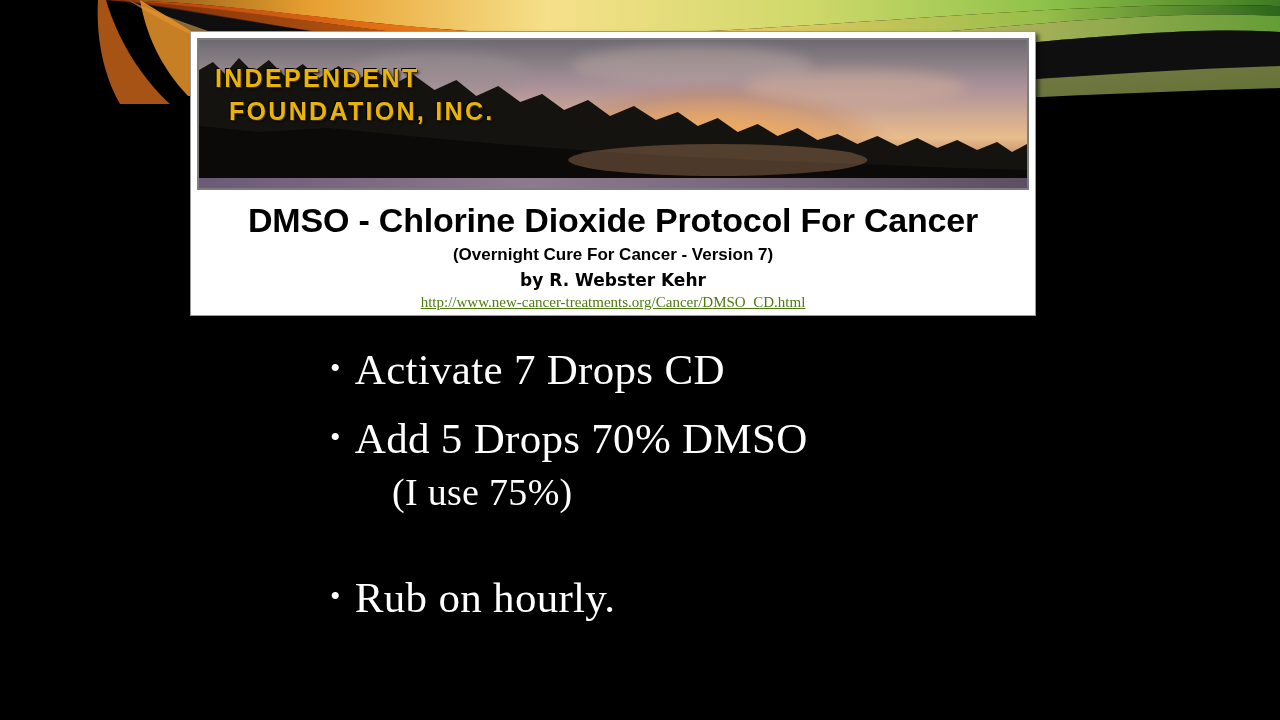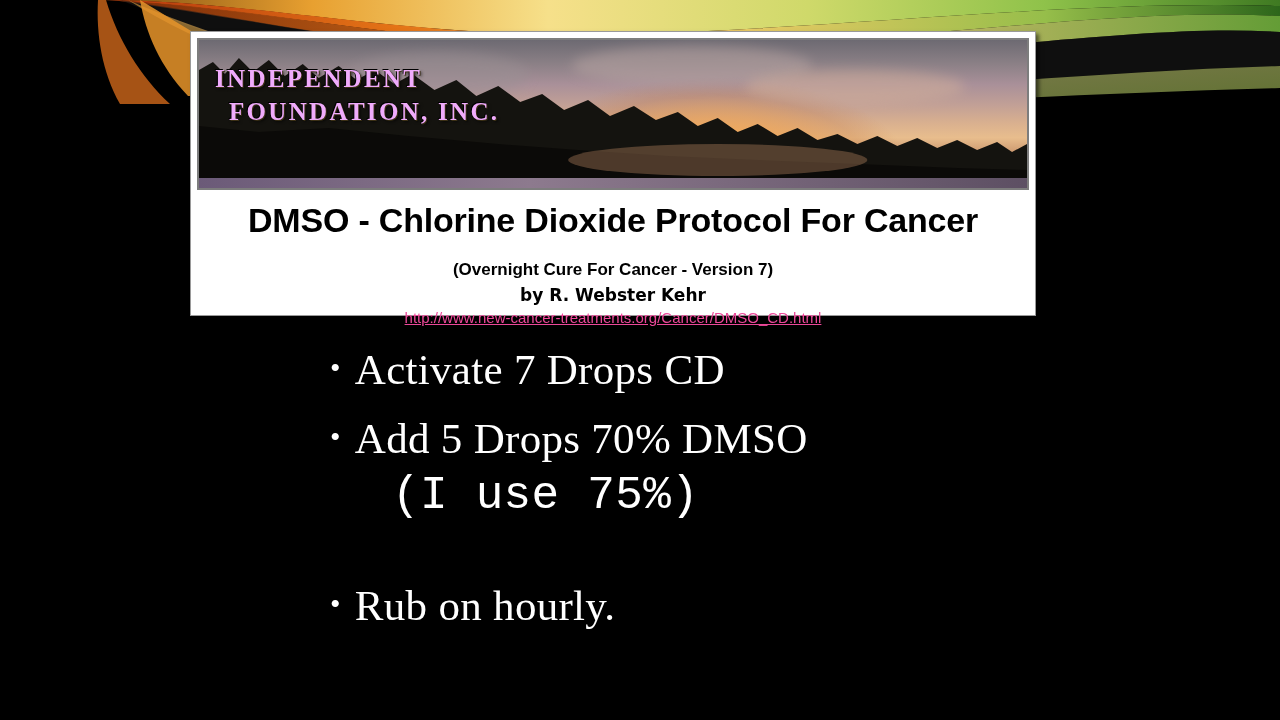--- a/index.html
+++ b/index.html
@@ -83,22 +83,22 @@
     left: 0;
     bottom: 0;
     width: 100%;
     height: 10px;
     background: linear-gradient(to right, #6b5a78, #8d7a8e 40%, #5d4f63 100%);
   }
   .banner-title {
     position: absolute;
     left: 16px;
     top: 22px;
-    color: #f0abfc;
-    font-family: Liberation Serif, serif;
+    color: #eab308;
+    font-family: Liberation Sans, sans-serif;
     font-size: 25px;
     font-weight: bold;
     letter-spacing: 2.3px;
     line-height: 1.33;
     text-shadow: 1px 1px 0 #3a2f14, -1px -1px 0 #000, 2px 2px 3px rgba(0,0,0,0.7);
   }
   .banner-title div:nth-child(2) { padding-left: 14px; }
   .banner-title div:nth-child(3) { padding-left: 30px; }
 
   .card-text {
@@ -106,36 +106,36 @@
     color: #000;
     font-family: "Liberation Sans", sans-serif;
   }
   .card-title {
     margin-top: 11px;
     font-size: 34px;
     font-weight: bold;
     letter-spacing: -0.2px;
   }
   .card-sub {
-    margin-top: 20px;
+    margin-top: 5px;
     font-size: 17px;
     font-weight: bold;
   }
   .card-author {
     margin-top: 5px;
     font-size: 17px;
     font-family: "DejaVu Sans", sans-serif;
     font-weight: bold;
   }
   .card-link {
     margin-top: 4px;
     font-size: 15px;
-    color: #ec4899;
+    color: #4d7c0f;
     text-decoration: underline;
-    font-family: Liberation Sans, sans-serif;
+    font-family: Liberation Serif, serif;
     cursor: pointer;
     text-align: center;
   }
 
   
   .body {
     position: absolute;
     left: 330px;
     top: 348px;
     width: 800px;
@@ -149,22 +149,22 @@
     line-height: 1.0;
     margin-bottom: 26px;
     letter-spacing: 0.3px;
   }
   .bullet .dot {
     font-size: 30px;
     line-height: 1.35;
     margin-right: 14px;
   }
   .cont {
-    font-family: Liberation Mono, monospace;
-    font-size: 46px;
+    font-family: Liberation Serif, serif;
+    font-size: 38px;
     margin: 10px 0 0 62px;
     letter-spacing: 0.3px;
   }
   .spacer { height: 62px; }
 </style>
 </head>
 <body>
 
 <div id="slide">
 

